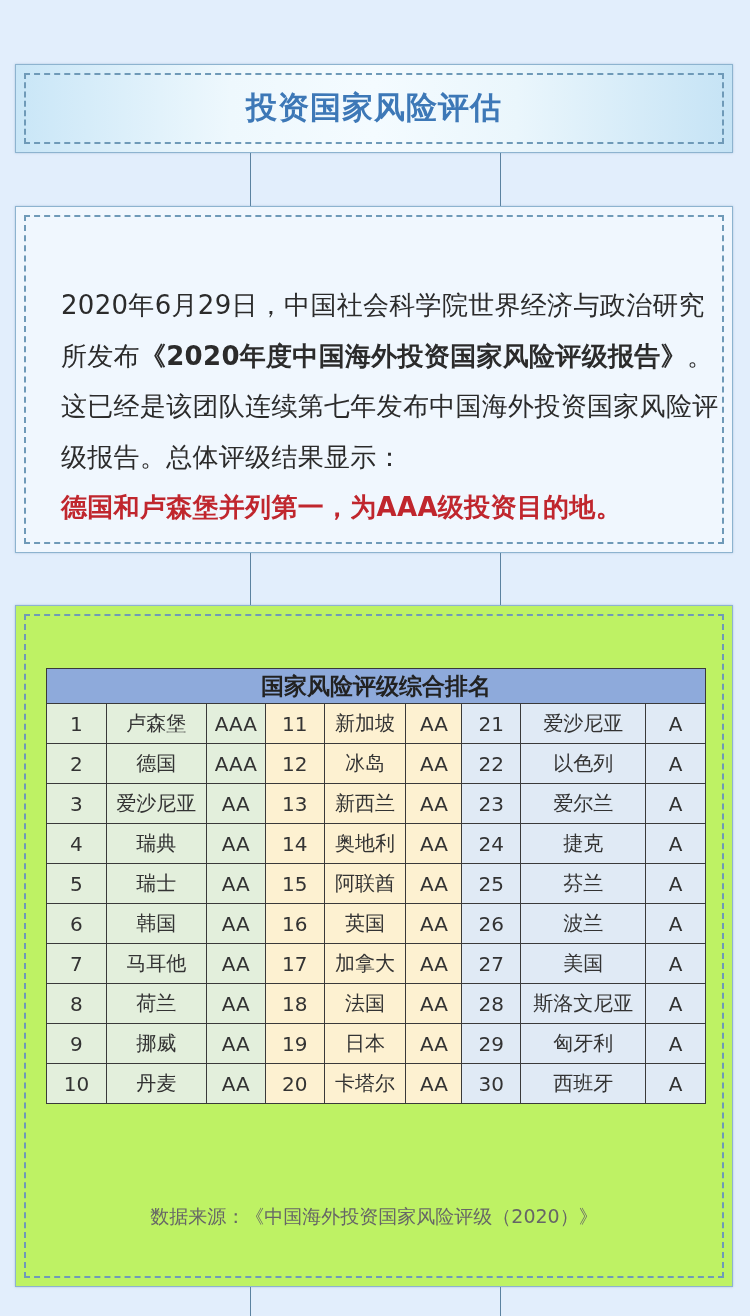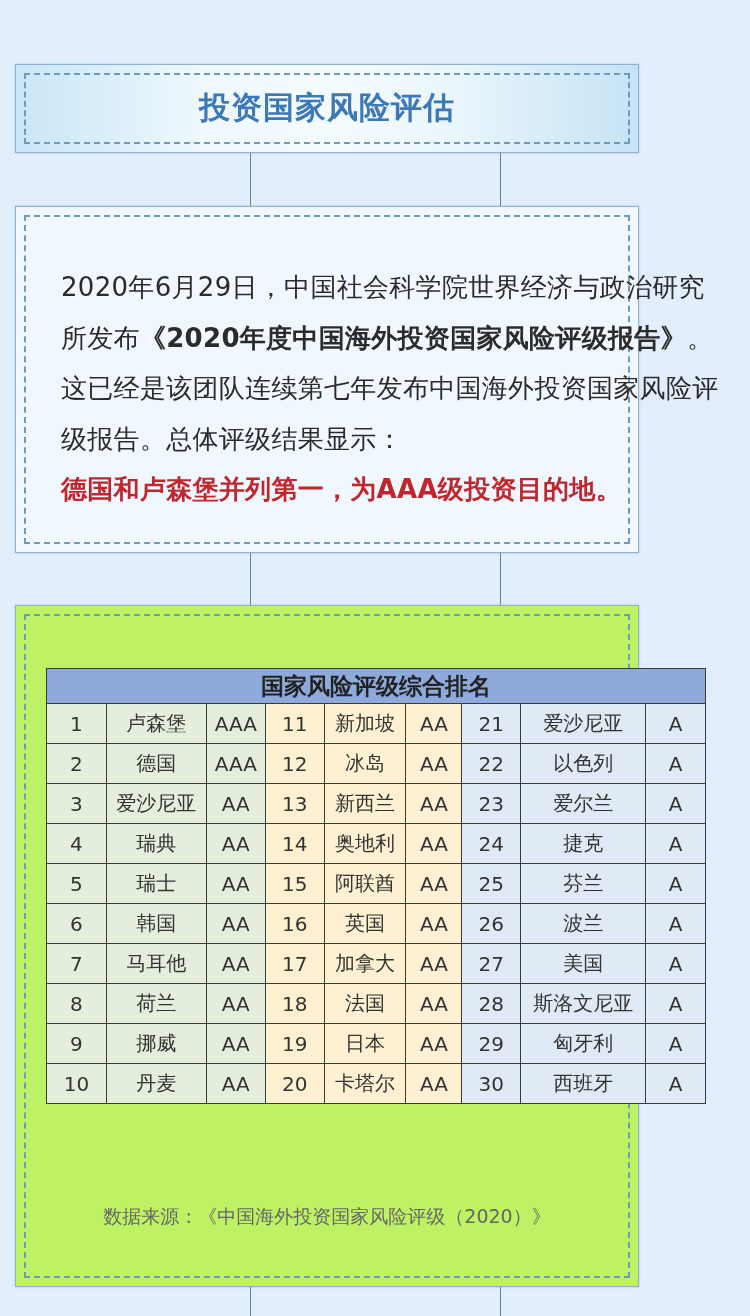--- a/index.html
+++ b/index.html
@@ -2,21 +2,21 @@
 <html><head>
 <meta charset="utf-8">
 <style>
   html, body { margin: 0; padding: 0; }
   body {
     width: 750px; height: 1316px; position: relative; overflow: hidden;
     background: #e2eefc;
     font-family: "DejaVu Sans", "Liberation Sans", sans-serif;
   }
   .panel {
-    position: absolute; left: 15px; width: 624px;
+    position: absolute; left: 15px; width: 718px;
     border: 1px solid #8db3cf;
     box-shadow: 0 0 2px rgba(120,160,190,0.5);
     box-sizing: border-box;
   }
   .panel .dash {
     position: absolute; left: 8px; right: 8px; top: 8px; bottom: 8px;
     border: 2px dashed #6f9ab8;
     pointer-events: none;
   }
   .title-panel {
@@ -31,21 +31,21 @@
   .text-panel {
     top: 206px; height: 347px; background: #f0f7fe;
   }
   .table-panel {
     top: 605px; height: 682px; background: #bef264;
   }
   .connector {
     position: absolute; width: 1px; background: #5b82a0;
   }
   .para {
-    position: absolute; left: 45px; width: 665px; top: 55px;
+    position: absolute; left: 45px; width: 665px; top: 73px;
     font-size: 26px; line-height: 50.5px; color: #2b2b2b;
     letter-spacing: 0.3px;
   }
   .para b { color: #2b2b2b; }
   .para .hl { color: #c0262d; font-weight: bold; display: block; }
 
   table.rank {
     position: absolute; left: 30px; top: 62px;
     border-collapse: collapse; width: 660px;
     font-size: 20px; color: #333;

